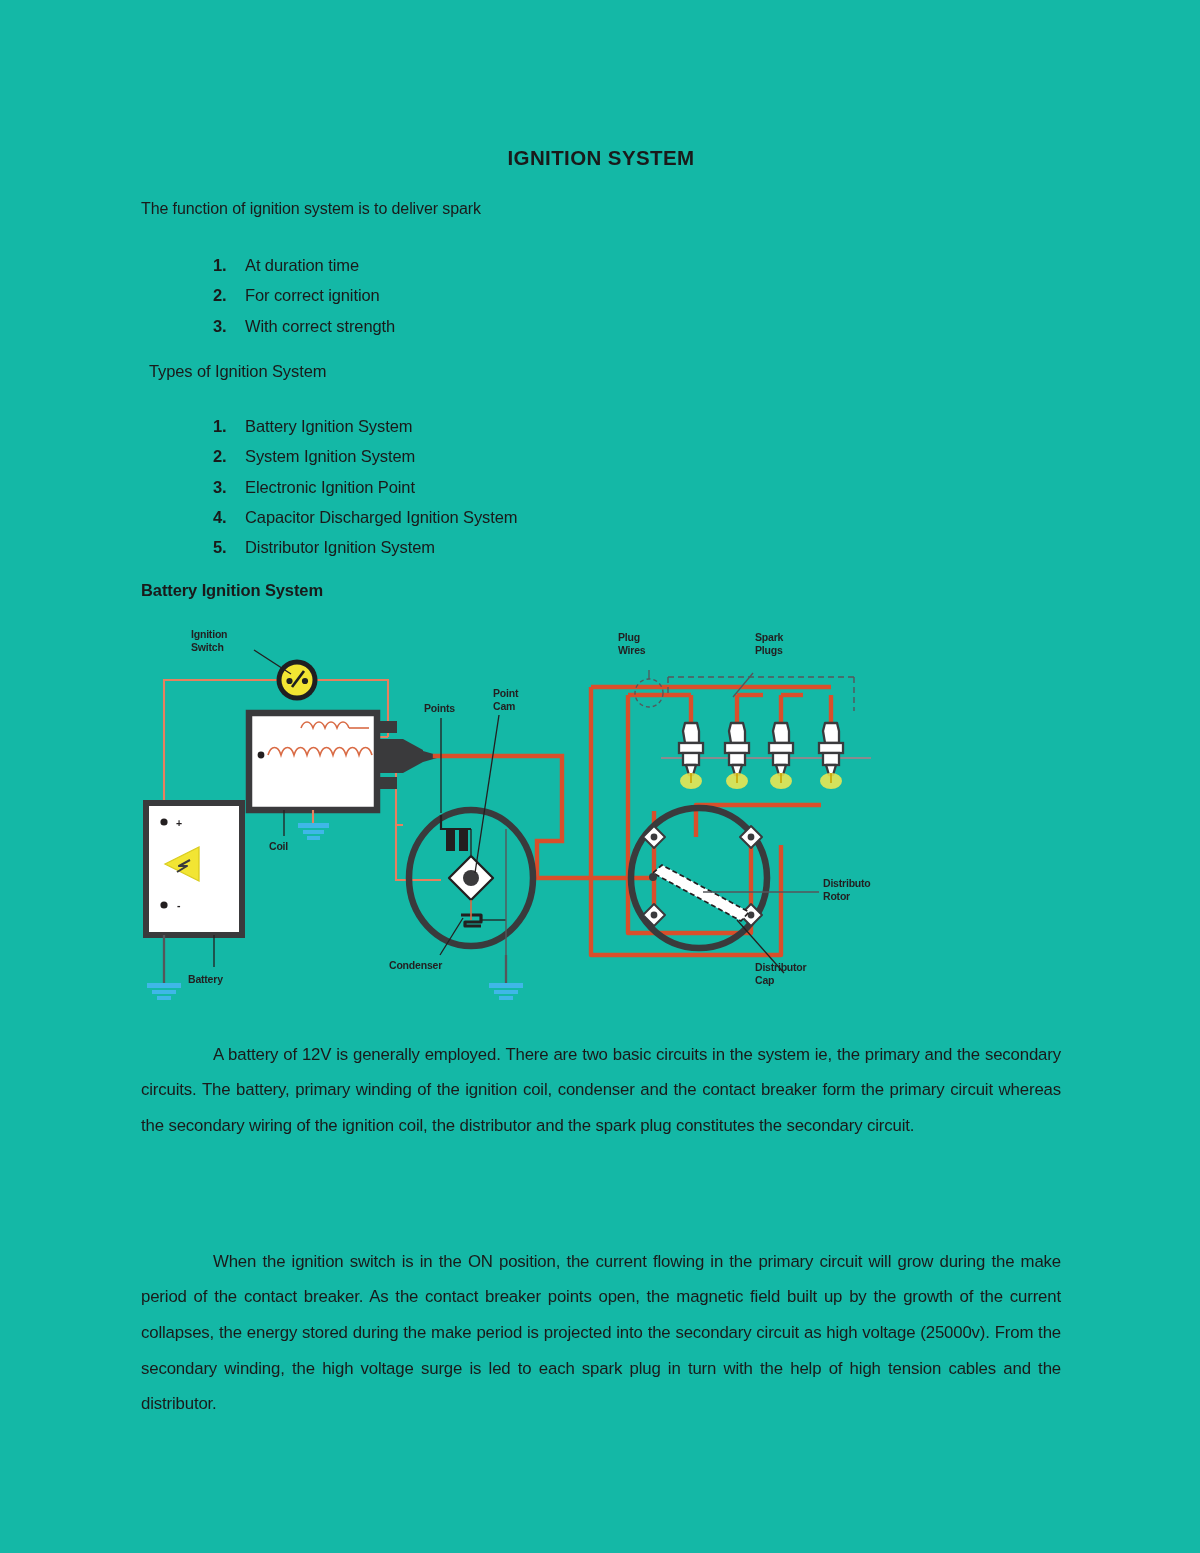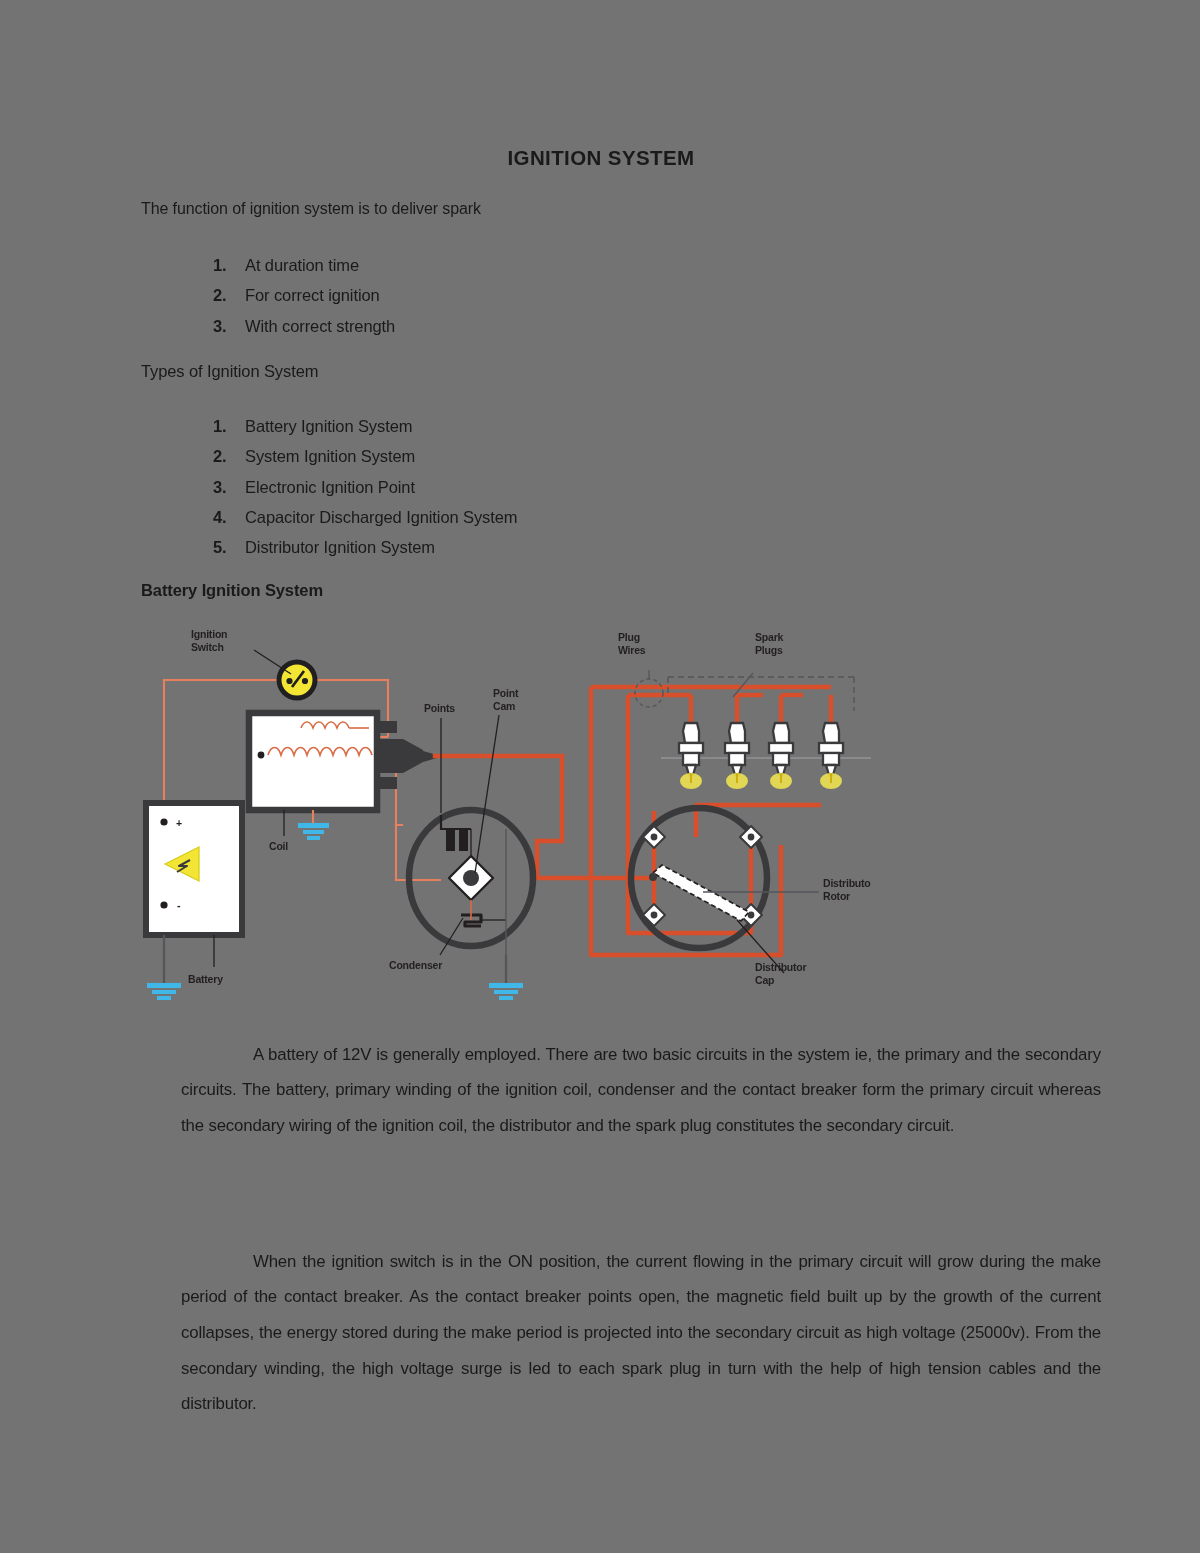--- a/index.html
+++ b/index.html
@@ -12,21 +12,21 @@
     width: 1200px;
     height: 1553px;
     position: relative;
     font-family: "Liberation Sans", sans-serif;
     color: #1a1a1a;
     overflow: hidden;
   }
   .page {
     position: absolute;
     inset: 0;
-    background: #737373;
+    background: #14b8a6;
   }
   .content {
     position: absolute;
     left: 141px;
     top: 0;
     width: 920px;
   }
 
   h1.doc-title {
     font-size: 20.5px;
@@ -73,42 +73,41 @@
 
   #list-functions { left: 0; top: 250px; }
   #list-types { left: 0; top: 411px; }
 
   .section-label {
     position: absolute;
     left: 0;
     font-size: 16.5px;
     letter-spacing: -0.1px;
   }
-  #types-heading { top: 362px; }
+  #types-heading { top: 362px; margin-left: 8px; }
   #battery-heading { top: 581px; font-weight: bold; }
 
   .figure {
     position: absolute;
     left: 0px;
     top: 615px;
     width: 730px;
     height: 390px;
   }
   .figure svg { display: block; }
 
   .para {
     position: absolute;
     left: 0;
     width: 920px;
     font-size: 16.8px;
     line-height: 35.6px;
     text-align: justify;
     text-indent: 72px;
     letter-spacing: -0.15px;
-    margin-left: 40px;
   }
   #para-1 { top: 1020px; }
   #para-2 { top: 1227px; }
 
   .dlabel {
     font-family: "Liberation Sans", sans-serif;
     font-size: 10.5px;
     fill: #231f20;
     font-weight: bold;
     letter-spacing: -0.2px;

